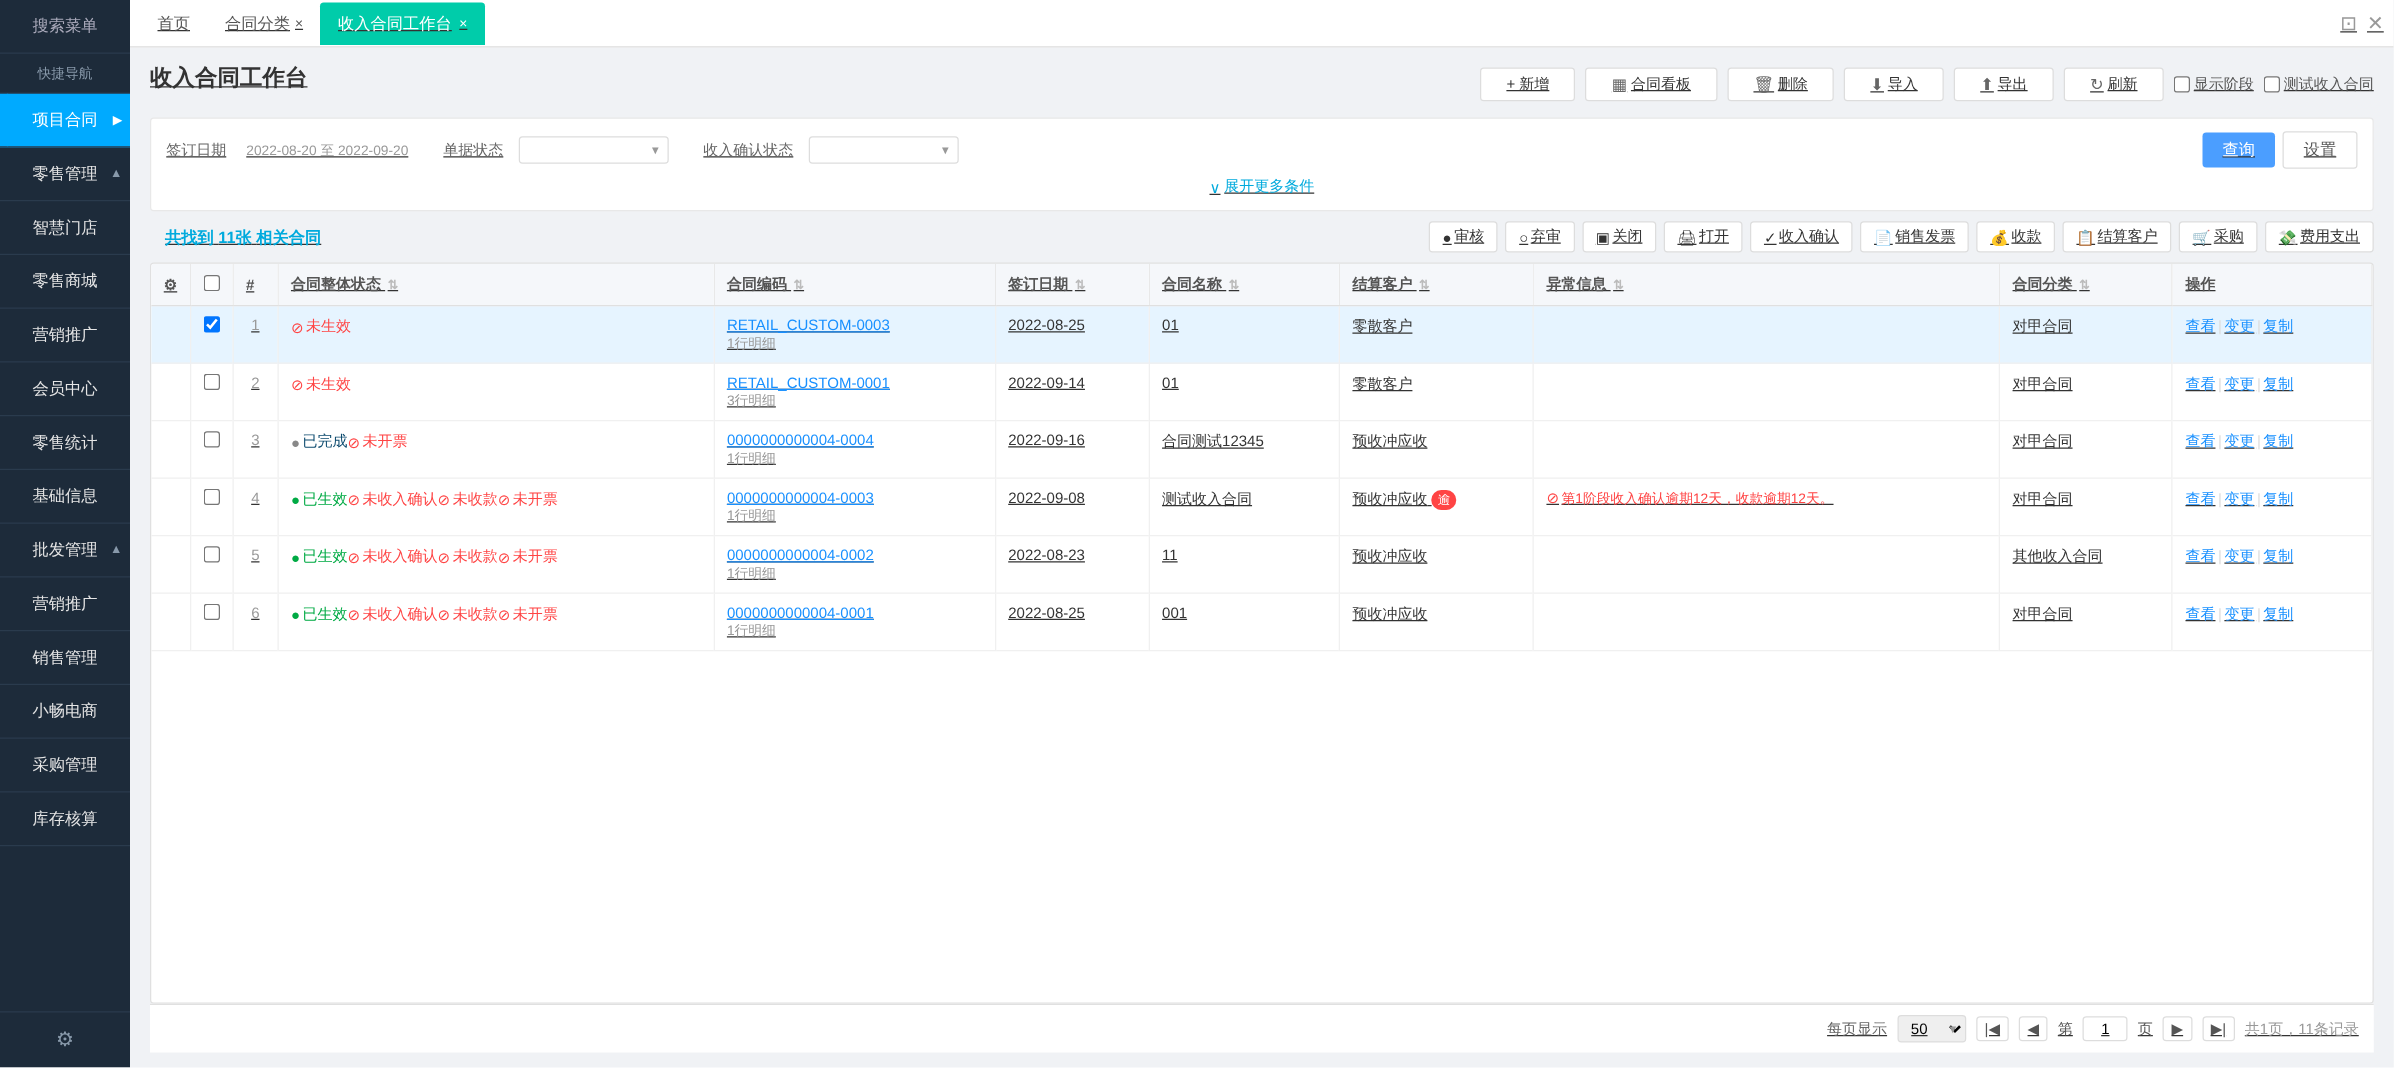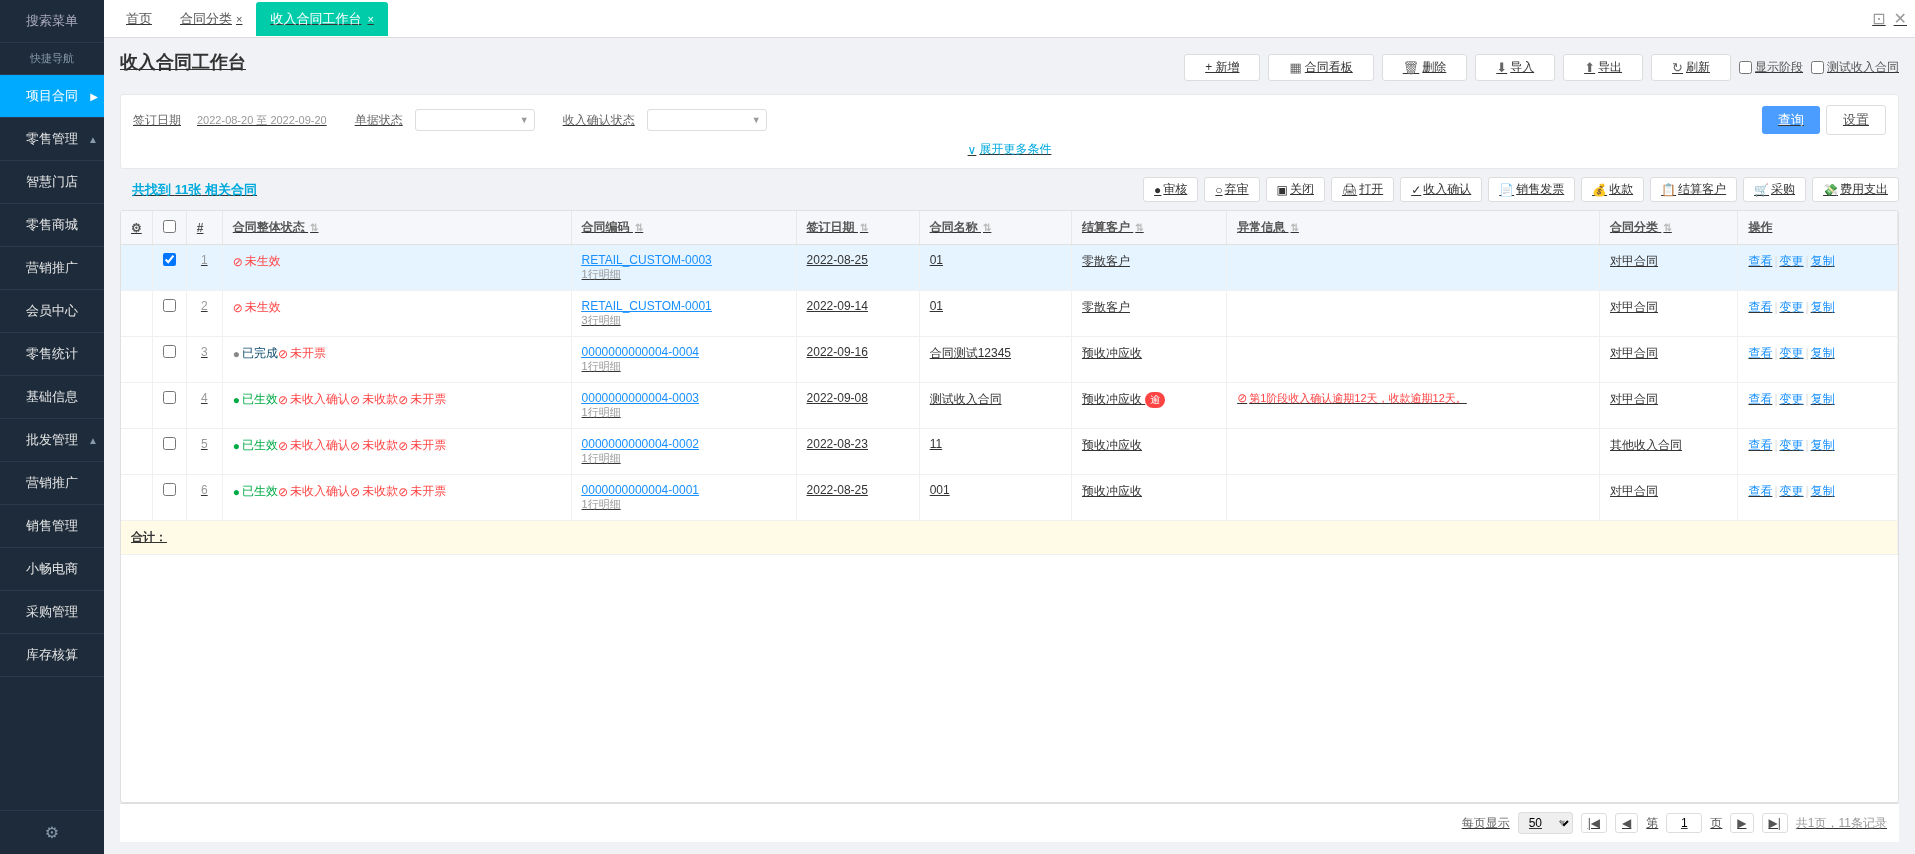--- a/index.html
+++ b/index.html
@@ -447,23 +447,20 @@
                 <div><a class="contract-link">0000000000004-0001</a></div>
                 <div class="sub-text">1行明细</div>
               </td>
               <td>2022-08-25</td>
               <td>001</td>
               <td><span>预收冲应收</span></td>
               <td></td>
               <td>对甲合同</td>
               <td class="ops-cell"><a class="op-link">查看</a><span class="op-sep">|</span><a class="op-link">变更</a><span class="op-sep">|</span><a class="op-link">复制</a></td>
             </tr>
-            <tr class="summary-row">
-              <td colspan="11">合计：</td>
-            </tr>
           </tbody>
       </table>
     </div>
 
     <div class="pagination">
       <span class="page-label">每页显示</span>
       <div class="select-wrap">
         <select class="page-select">
           <option>10</option>
           <option>20</option>

